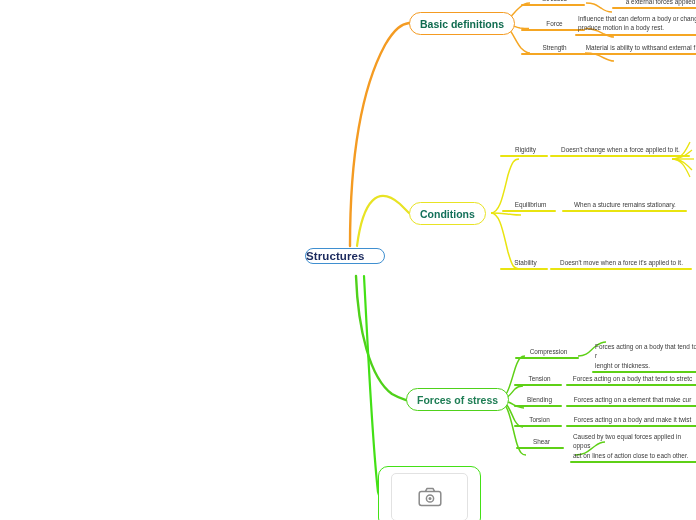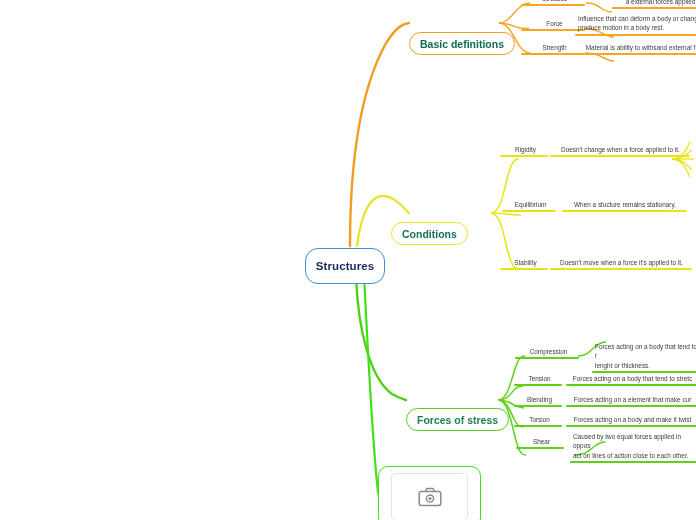--- a/index.html
+++ b/index.html
@@ -28,27 +28,26 @@
     height: 520px;
     pointer-events: none;
   }
 
   
   .root-node {
     position: absolute;
     left: 305px;
     top: 248px;
     width: 80px;
-    height: 36px;
+    height: 16px;
     border: 1.6px solid #3f8fd0;
     border-radius: 13px;
     background: #ffffff;
     display: flex;
     align-items: center;
-    justify-content: center;
     box-sizing: border-box;
     z-index: 5;
   }
   .root-node .label {
     font-size: 11.5px;
     color: #1b2a5e;
     font-weight: 600;
     letter-spacing: .1px;
     white-space: nowrap;
   }
@@ -60,35 +59,34 @@
     border-radius: 12px;
     background: #ffffff;
     display: flex;
     align-items: center;
     justify-content: center;
     box-sizing: border-box;
     border-width: 1.5px;
     border-style: solid;
     z-index: 5;
     padding: 0 10px;
-    margin-top: 20px;
   }
   .branch-node .label {
     font-size: 10.5px;
     font-weight: 600;
     white-space: nowrap;
   }
   .branch-basic {
     left: 409px; top: 12px;
     border-color: #f49b22;
   }
   .branch-basic .label { color: #0f6b4f; }
 
   .branch-cond {
-    left: 391px; top: 202px;
+    left: 409px; top: 202px;
     border-color: #e8e324;
   }
   .branch-cond .label { color: #13705a; }
 
   .branch-stress {
     left: 406px; top: 388px;
     border-color: #4fd11a;
   }
   .branch-stress .label { color: #1e7d54; }
 

